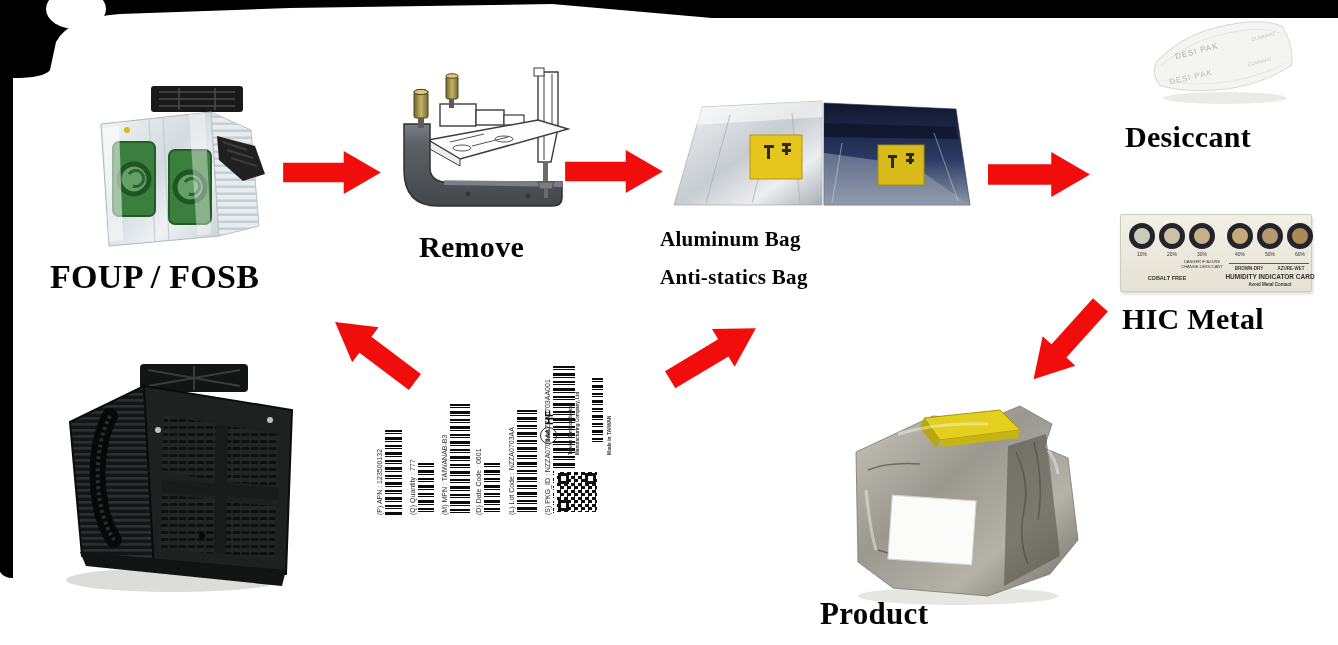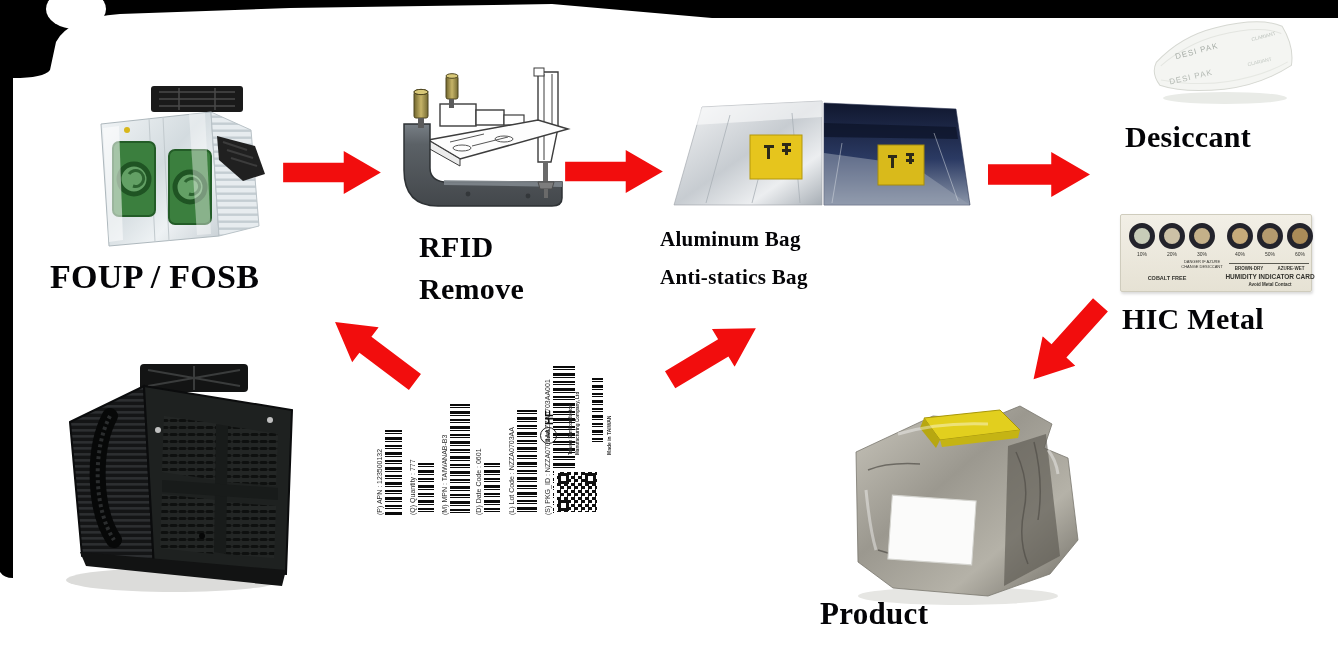--- a/index.html
+++ b/index.html
@@ -126,21 +126,20 @@
     <rect x="30" y="52" width="6" height="10" fill="#5b5b5b"></rect>
     <rect x="58" y="10" width="12" height="23" rx="2" fill="url(#brassg)" stroke="#4e4620"></rect>
     <ellipse cx="64" cy="10" rx="6" ry="2.3" fill="#d8c878" stroke="#4e4620"></ellipse>
     <rect x="61" y="33" width="5" height="9" fill="#5b5b5b"></rect>
 
     <rect x="155" y="96" width="5" height="20" fill="#6a6a6a"></rect>
     <polygon points="150,116 166,116 164,123 152,123" fill="#7d7d7d" stroke="#4c4c4c"></polygon>
     <rect x="156" y="123" width="4" height="9" fill="#6a6a6a"></rect>
   </svg>
   <div class="step-label" style="left:419px;top:226px;width:220px;font-size:30px;line-height:42px">
-    <span style="display:block">RFID</span>
     <span style="display:block">Remove</span>
   </div>
 
   <svg class="abs" style="left:672px;top:93px;z-index:2" width="300" height="120" viewBox="0 0 300 120">
     <defs>
       <linearGradient id="silverg" x1="0" y1="0" x2="1" y2="1">
         <stop offset="0" stop-color="#f4f5f6"></stop>
           <stop offset=".5" stop-color="#c7ccd1"></stop>
         <stop offset=".75" stop-color="#eceef0"></stop>
           <stop offset="1" stop-color="#a7aeb5"></stop>

